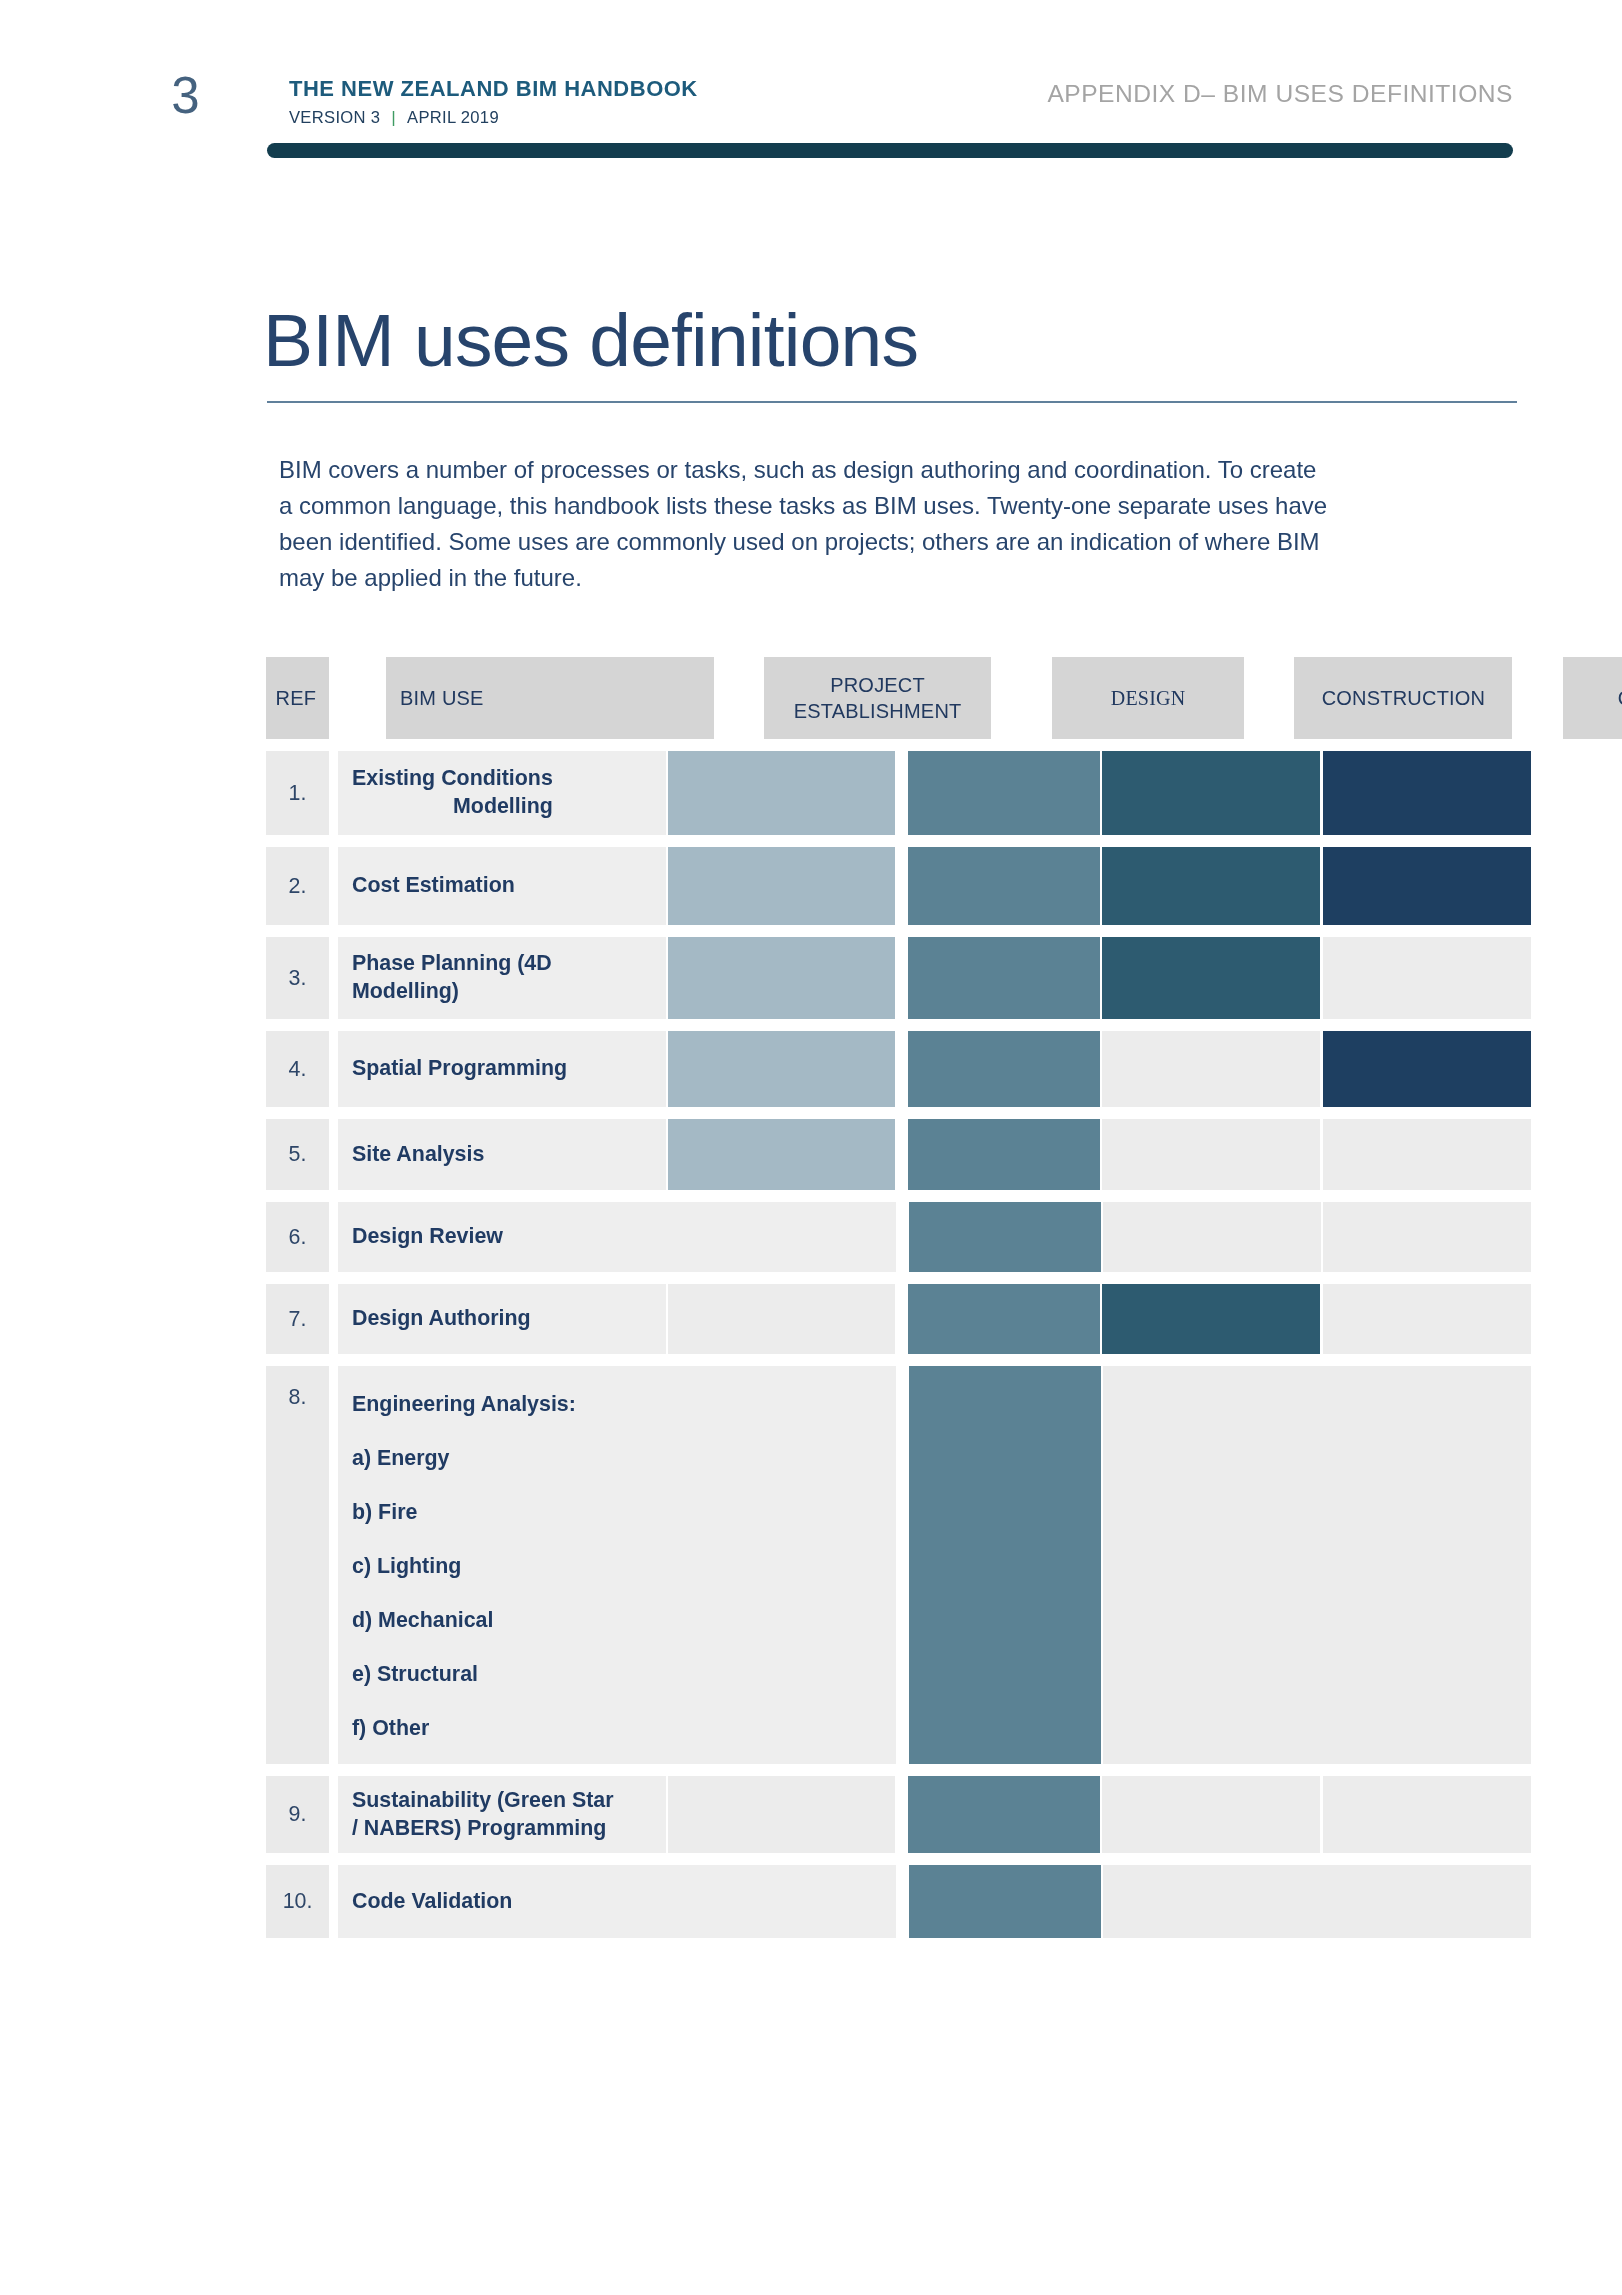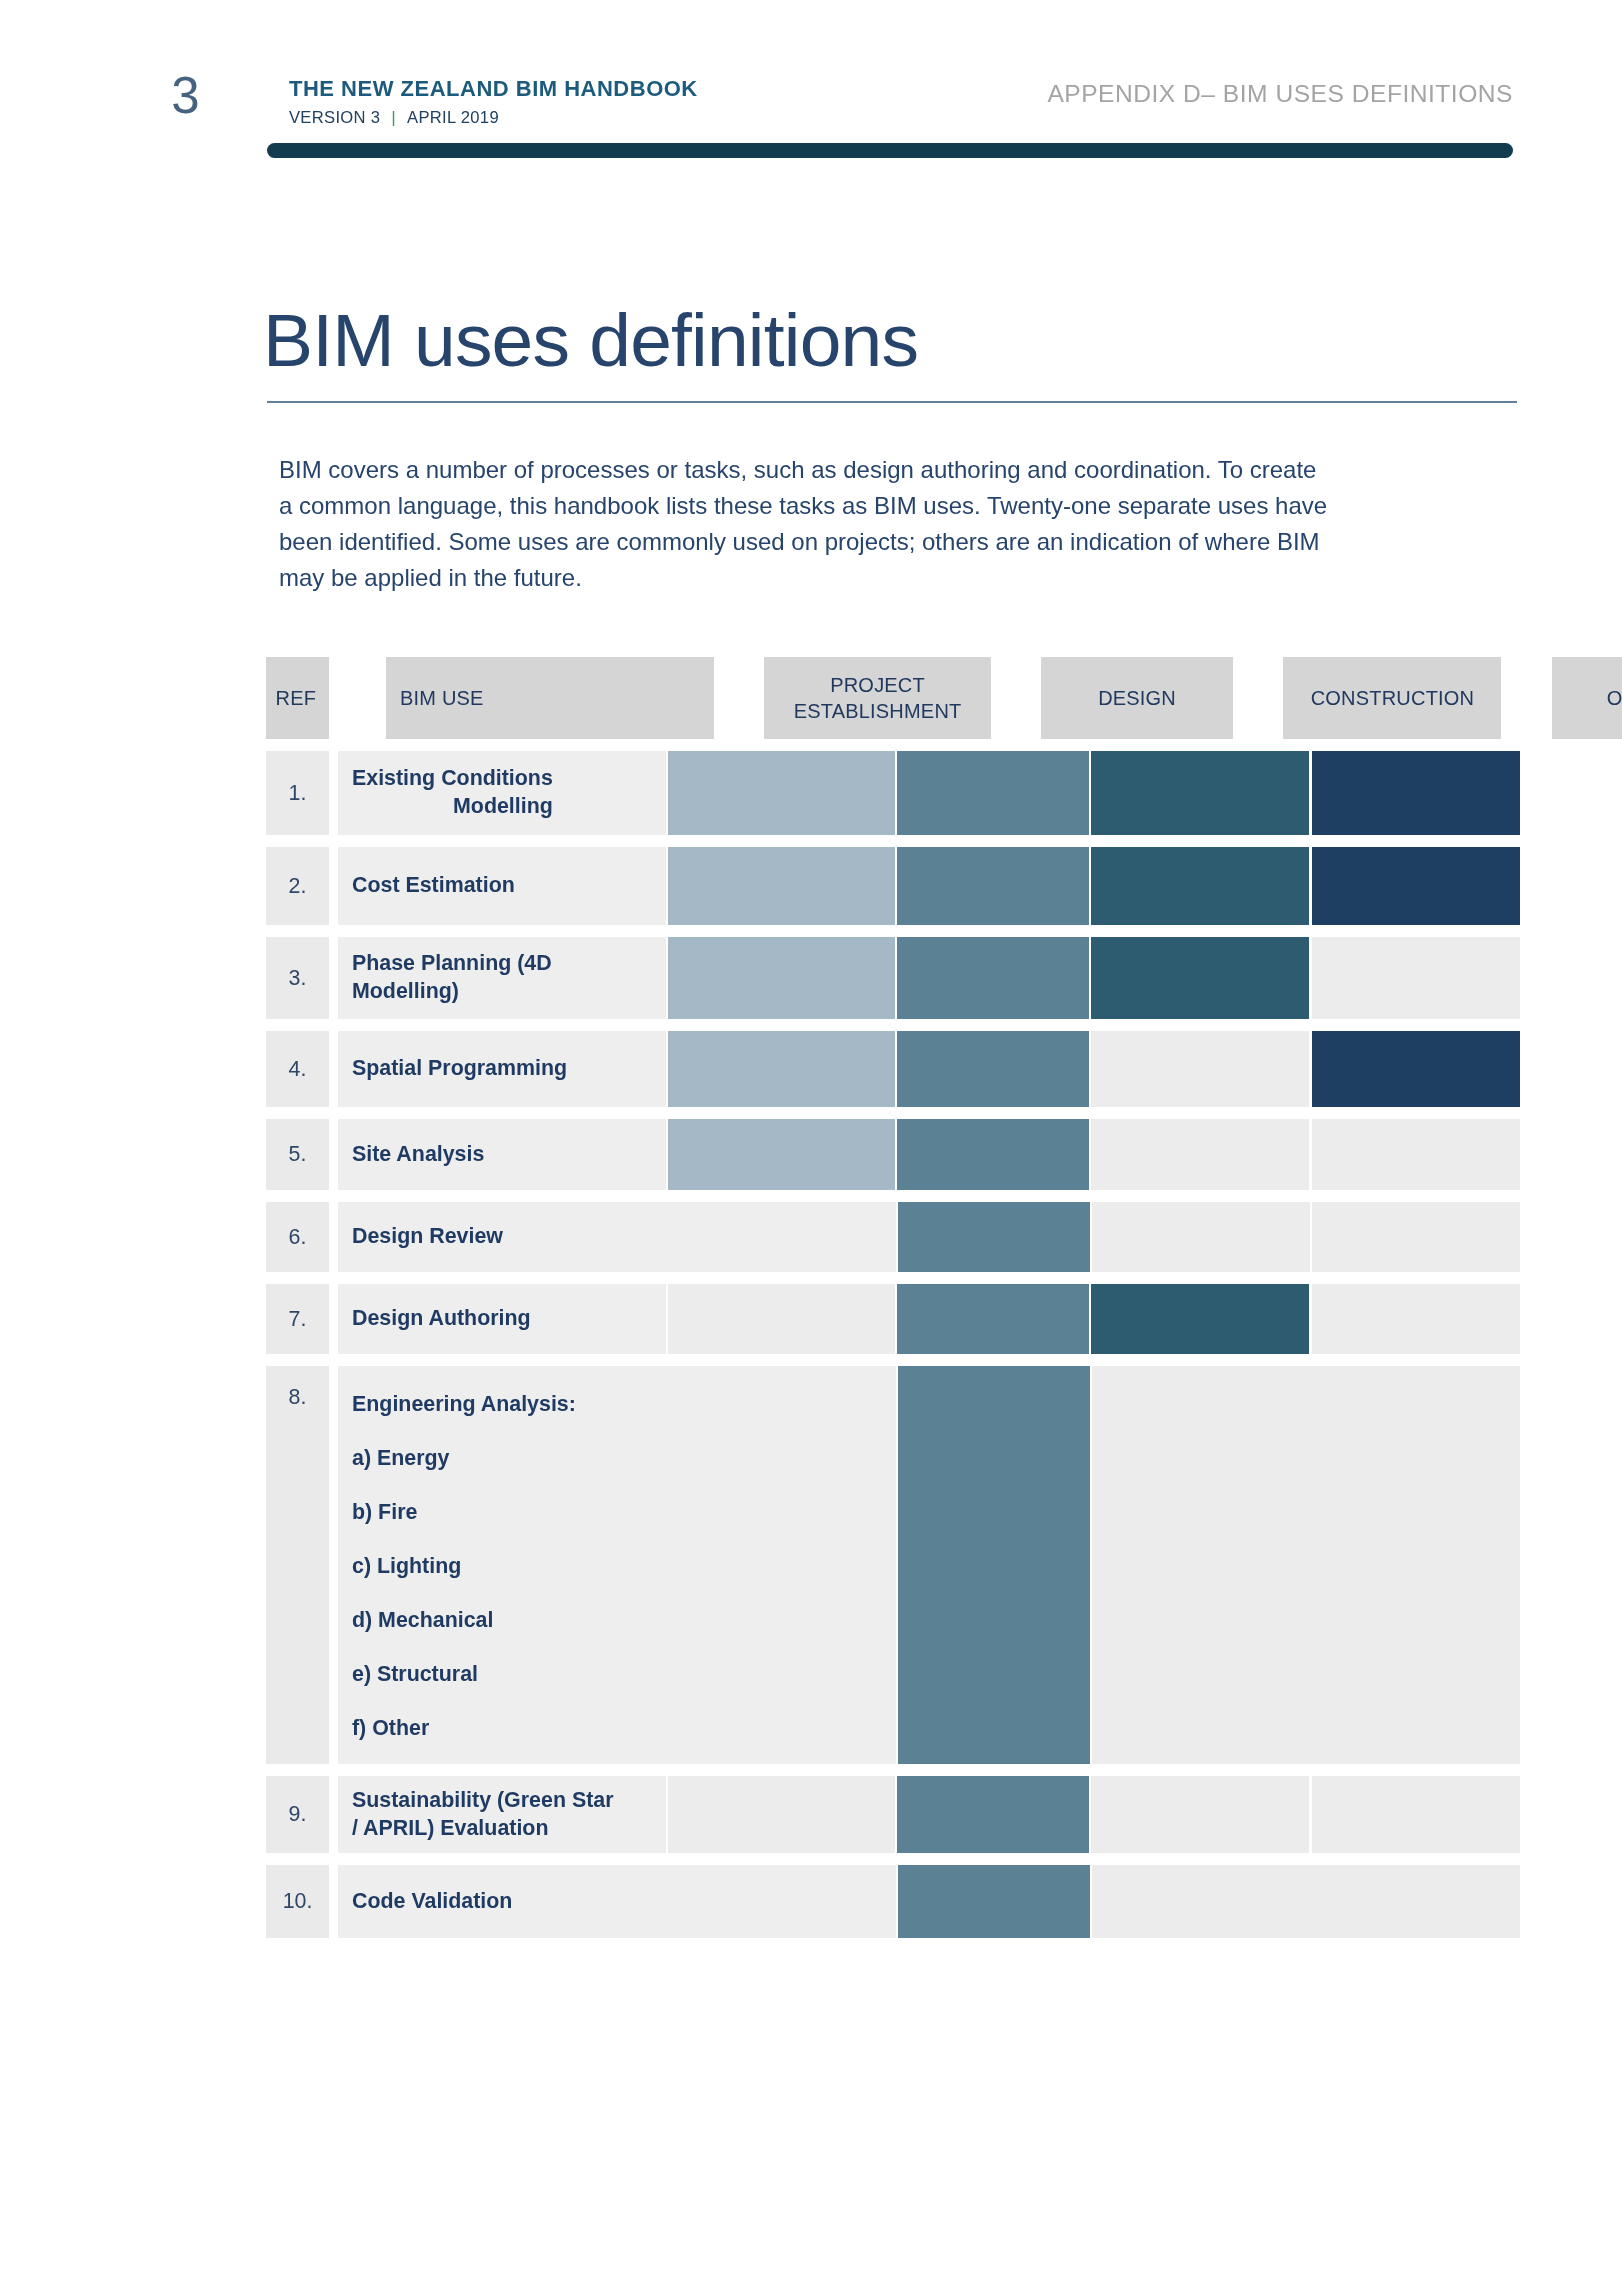--- a/index.html
+++ b/index.html
@@ -48,21 +48,21 @@
   .trow.first{margin-top:0;gap:48px;}
   .cell{
     display:flex;align-items:center;box-sizing:border-box;
     color:#21395f;flex:0 0 auto;
   }
   
   .c-ref{width:63px;justify-content:center;}
   .c-use{width:328px;margin-left:8.7px;padding-left:14.3px;padding-right:4.8px;}
   .c-use.merged{width:558px;}
   .c-pe{width:227px;margin-left:2.4px;}
-  .c-d{width:192px;margin-left:2px;}
+  .c-d{width:192px;margin-left:13px;font-family:Liberation Serif, serif;}
   .c-c{width:218px;margin-left:2.4px;}
   .c-o{width:208px;margin-left:2.4px;padding-left:20px;}
   .c-co{width:428px;margin-left:2.4px;}
   
   .thead .cell{background:#d5d5d5;height:82px;font-size:20px;letter-spacing:0.2px;}
   .thead .c-ref{justify-content:flex-start;padding-left:9.5px;}
   .thead .c-use{}
   .thead .hc{justify-content:center;text-align:center;white-space:pre-line;line-height:1.3;}
   
   .ref-cell{background:#eaeaea;font-size:21.4px;color:#2e4668;}
@@ -170,21 +170,21 @@
       </div>
       <div class="trow" style="height: 398px;">
         <div class="cell c-ref ref-cell top" style="height: 398px;">8.</div>
         <div class="cell c-use use-cell merged multi" style="height: 398px;"><div><div>Engineering Analysis:</div><div>a) Energy</div><div>b) Fire</div><div>c) Lighting</div><div>d) Mechanical</div><div>e) Structural</div><div>f) Other</div></div></div>
         <div class="cell c-d phase" style="height: 398px; background: rgb(91, 130, 148);"></div>
         <div class="cell c-co phase" style="height: 398px; background: rgb(236, 236, 236);"></div>
       </div>
       <div class="trow" style="height: 77px;">
         <div class="cell c-ref ref-cell" style="height: 77px;">9.</div>
         <div class="cell c-use use-cell" style="height: 77px;">Sustainability (Green Star
-/ APRIL) Evaluation</div>
+/ NABERS) Programming</div>
         <div class="cell c-pe phase" style="height: 77px; background: rgb(236, 236, 236);"></div>
         <div class="cell c-d phase" style="height: 77px; background: rgb(91, 130, 148);"></div>
         <div class="cell c-c phase" style="height: 77px; background: rgb(236, 236, 236);"></div>
         <div class="cell c-o phase" style="height: 77px; background: rgb(236, 236, 236);"></div>
       </div>
       <div class="trow" style="height: 73px;">
         <div class="cell c-ref ref-cell" style="height: 73px;">10.</div>
         <div class="cell c-use use-cell merged" style="height: 73px;">Code Validation</div>
         <div class="cell c-d phase" style="height: 73px; background: rgb(91, 130, 148);"></div>
         <div class="cell c-co phase" style="height: 73px; background: rgb(236, 236, 236);"></div>

